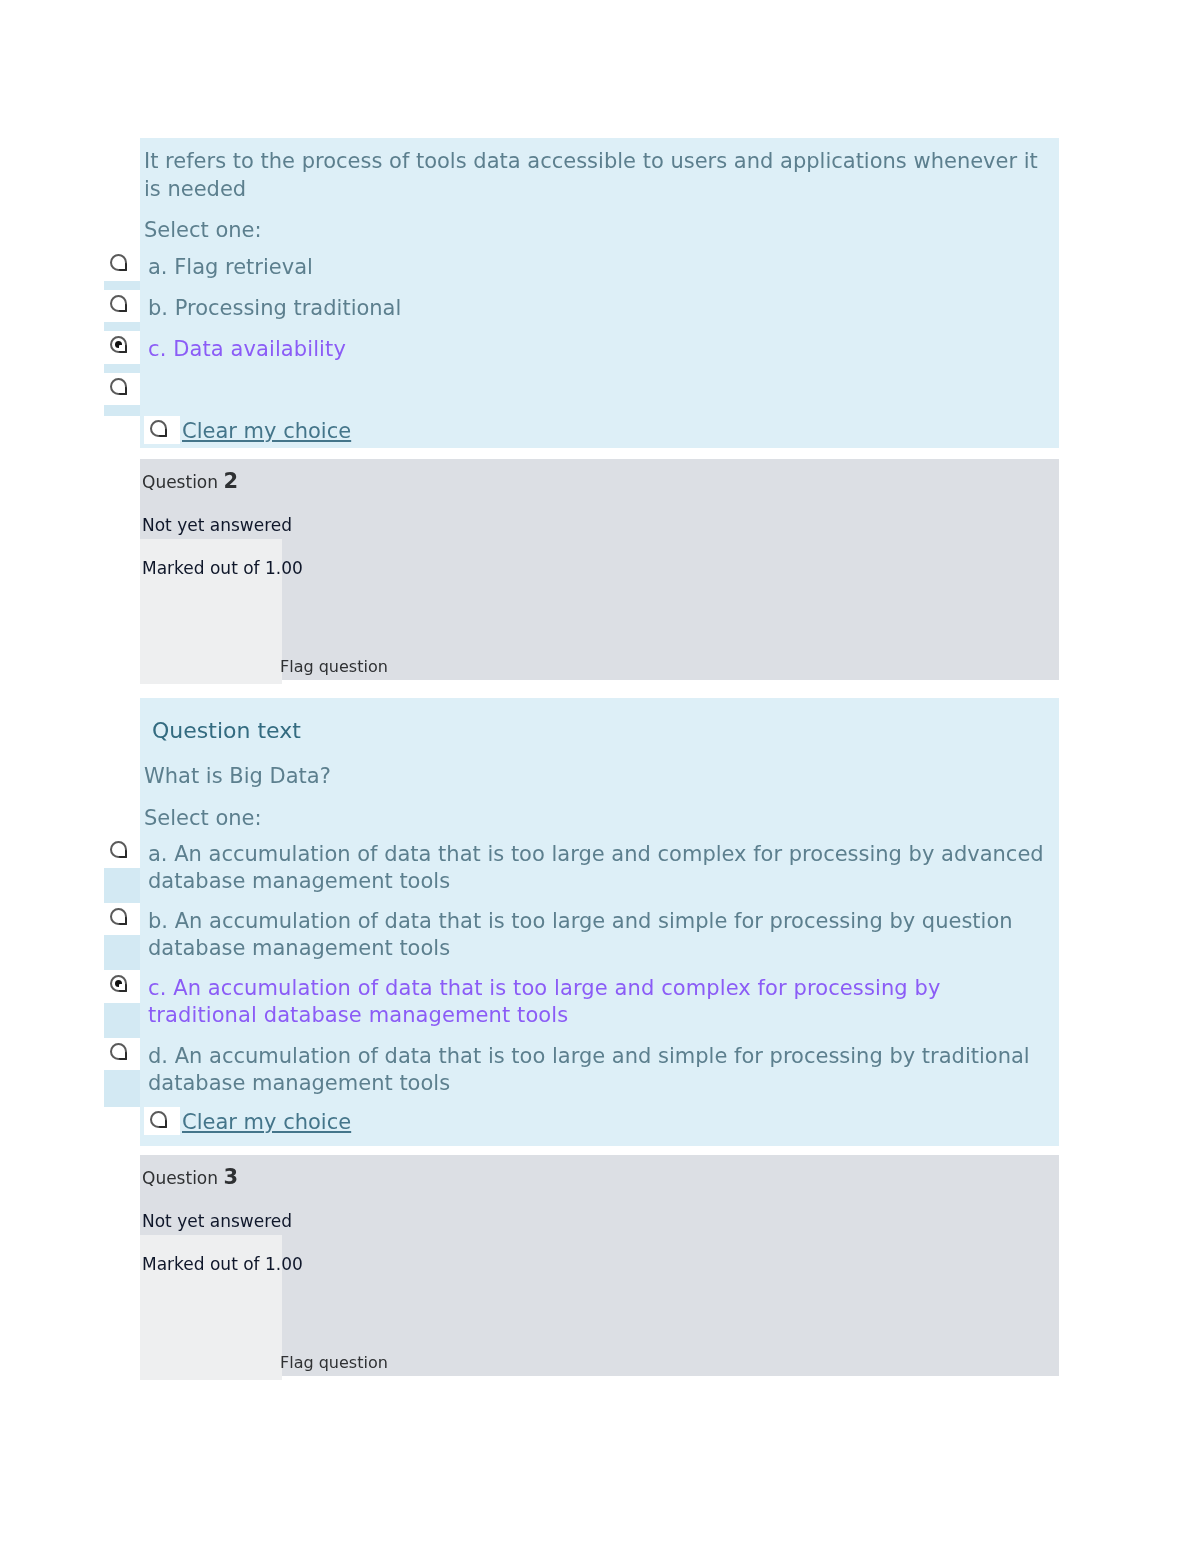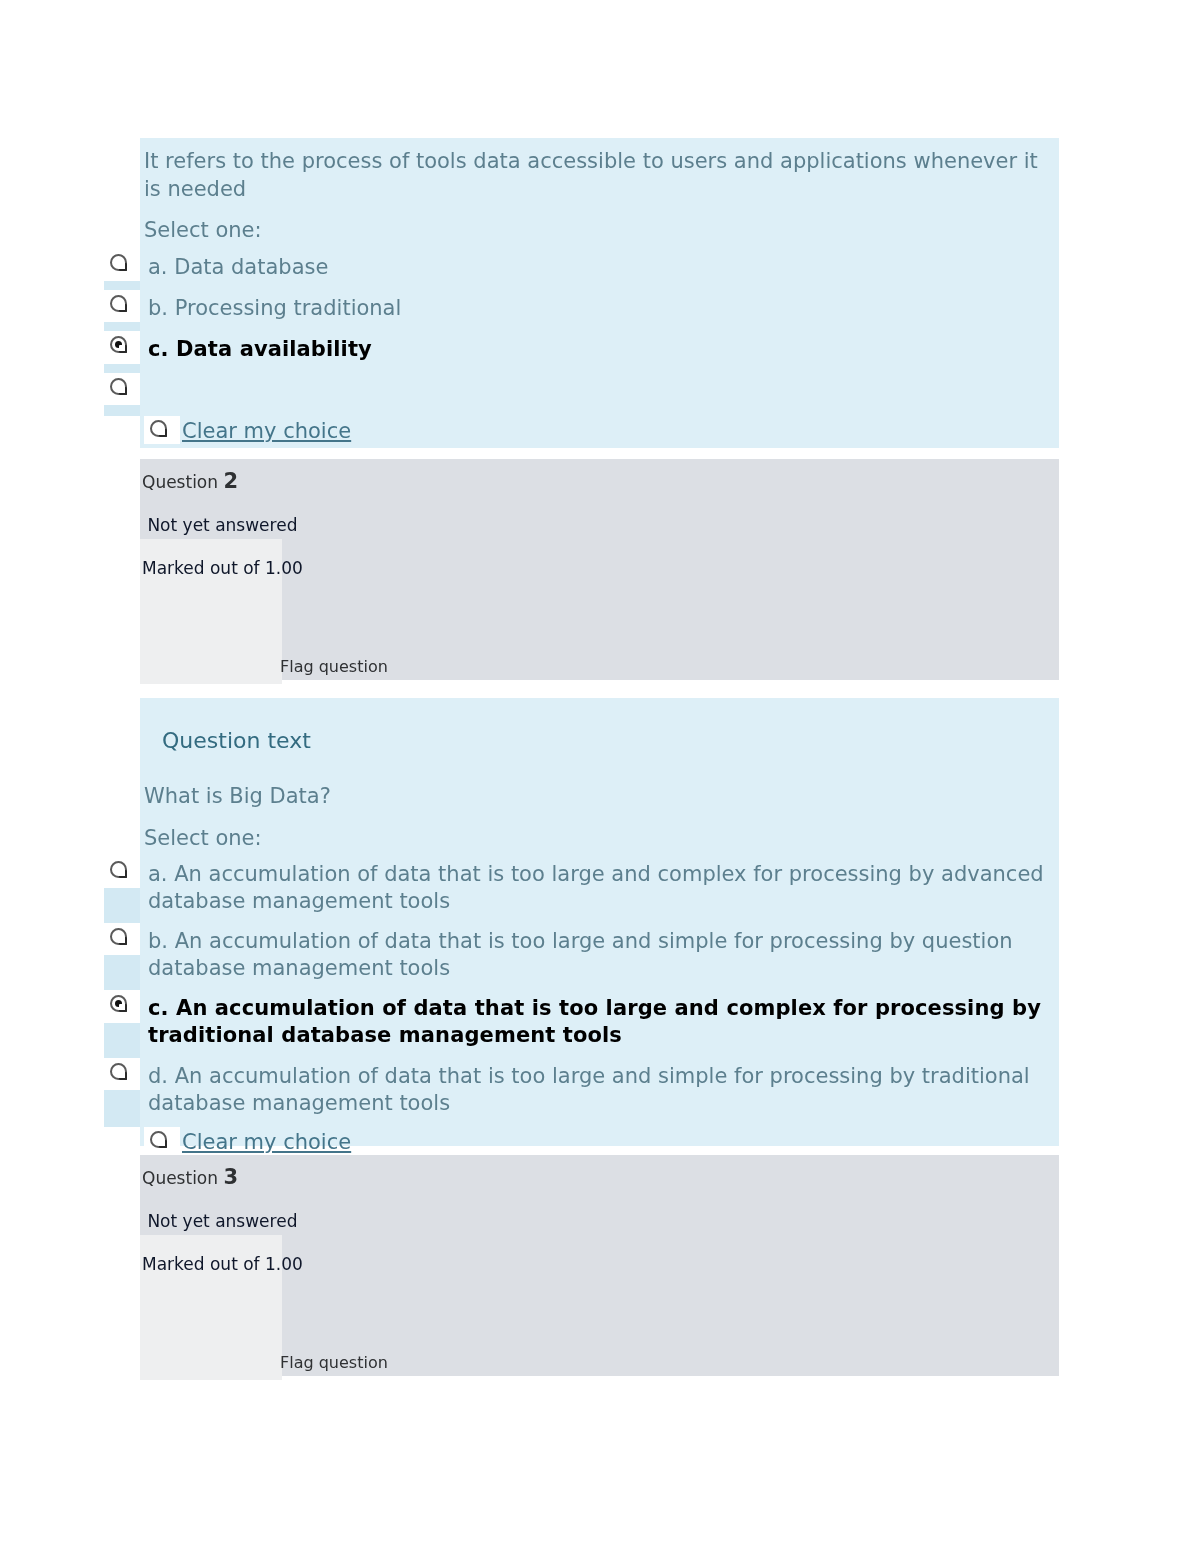--- a/index.html
+++ b/index.html
@@ -27,21 +27,21 @@
     background: #ddeff7;
     color: #5c7f8e;
     font-size: 21px;
     line-height: 1.32;
     padding: 0;
   }
   .qheading {
     color: #336b80;
     font-size: 22px;
     font-weight: normal;
-    margin: 18px;
+    margin: 8px;
     padding: 10px 0 0 4px;
   }
   .qtext {
     padding: 10px 6px 0 4px;
     color: #5c7f8e;
   }
   .selectone {
     padding: 14px 6px 6px 4px;
     color: #5c7f8e;
   }
@@ -54,22 +54,22 @@
     padding: 0 10px 0 4px;
   }
   .answer-label {
     display: block;
     color: #5c7f8e;
     font-size: 21px;
     line-height: 1.28;
     padding: 3px 0 6px 4px;
   }
   .answer-row.selected .answer-label {
-    color: #000000;
-    font-weight: bold;
+    color: #8b5cf6;
+    font-weight: normal;
     letter-spacing: 0.1px;
   }
 
   
   .radio-slot {
     position: absolute;
     left: -36px;
     top: -2px;
     width: 36px;
     height: 30px;
@@ -137,21 +137,21 @@
     text-decoration: underline;
     cursor: pointer;
   }
 
   
   .qinfo {
     background: #dcdfe4;
     color: #2f3133;
     font-family: "DejaVu Sans", sans-serif;
   }
-  .qinfo-inner { position: relative; height: 100%; text-align: center; }
+  .qinfo-inner { position: relative; height: 100%; }
   .qinfo-no {
     position: absolute;
     left: 2px; top: 10px;
     font-size: 17px;
     color: #2f3133;
     white-space: nowrap;
   }
   .qinfo-no b { font-size: 21px; }
   .qinfo-state {
     position: absolute;
@@ -186,21 +186,21 @@
 
   <div class="selectone">Select one:</div>
 
   <div class="answers">
 
     <div class="answer-row" style="height:41px;">
       <span class="radio-slot">
         <span class="radio"></span>
       </span>
       <span class="answer-band"></span>
-      <span class="answer-label">a. Data database</span>
+      <span class="answer-label">a. Flag retrieval</span>
     </div>
 
     <div class="answer-row" style="height:41px;">
       <span class="radio-slot">
         <span class="radio"></span>
       </span>
       <span class="answer-band"></span>
       <span class="answer-label">b. Processing traditional</span>
     </div>
 

